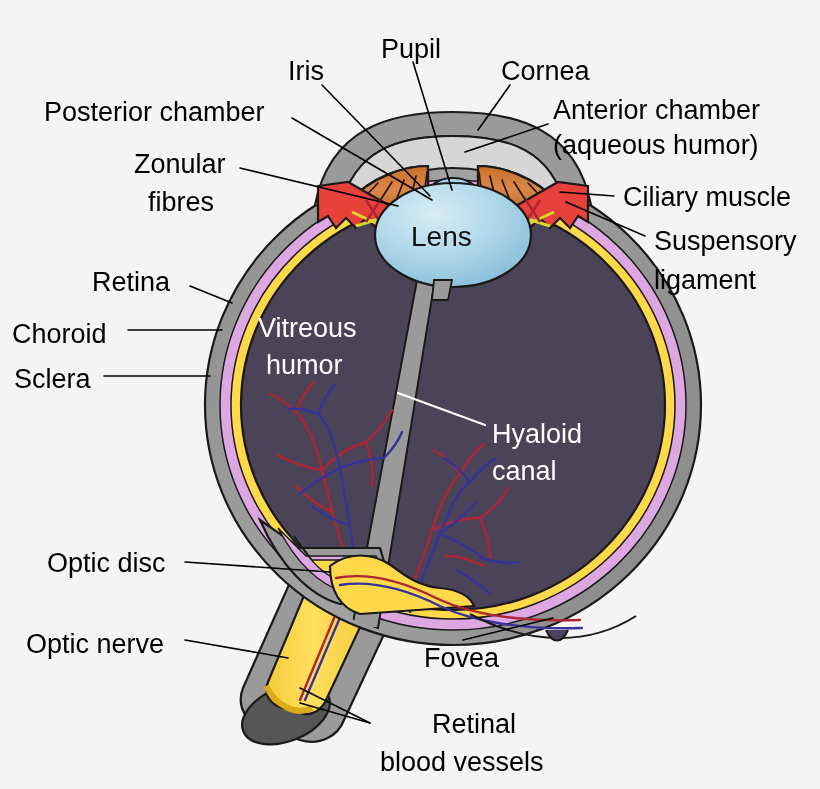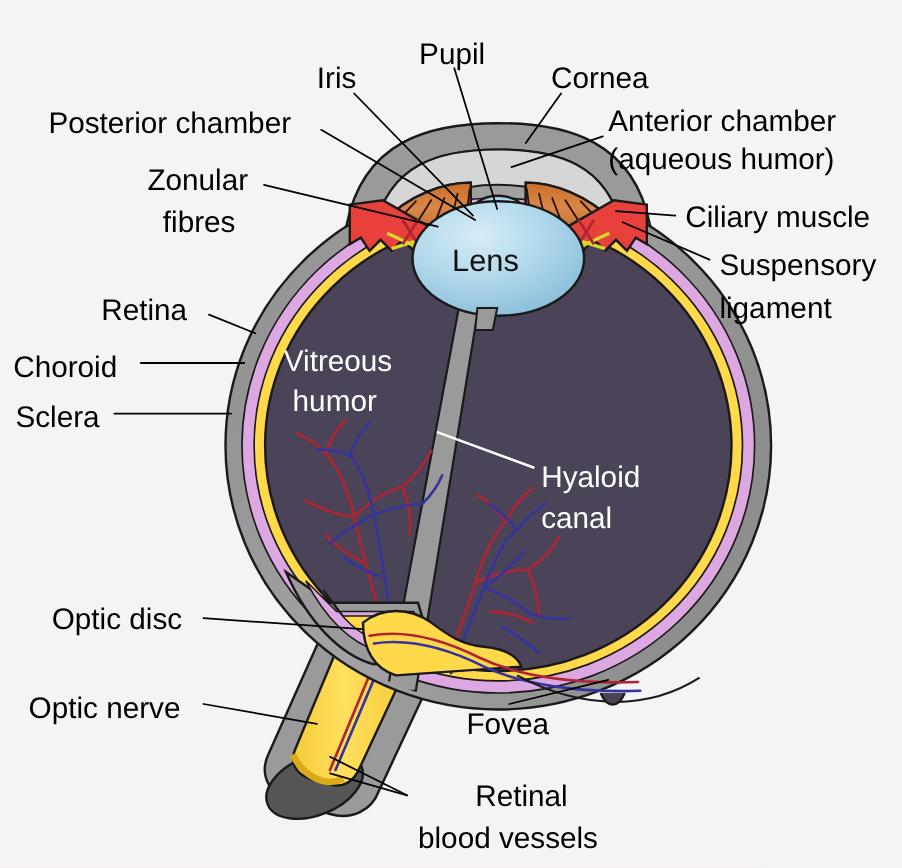--- a/index.html
+++ b/index.html
@@ -11,21 +11,21 @@
   body {
     width: 820px;
     height: 789px;
     overflow: hidden;
     font-family: "Liberation Sans", sans-serif;
   }
   #diagram-root {
     position: relative;
     width: 820px;
     height: 789px;
-    background: #f9a8d4;
+    background: #1d4ed8;
   }
   svg#eye-svg {
     display: block;
     width: 820px;
     height: 789px;
   }
   text.anno {
     font-family: "Liberation Sans", sans-serif;
     font-size: 27px;
     fill: #000000;

